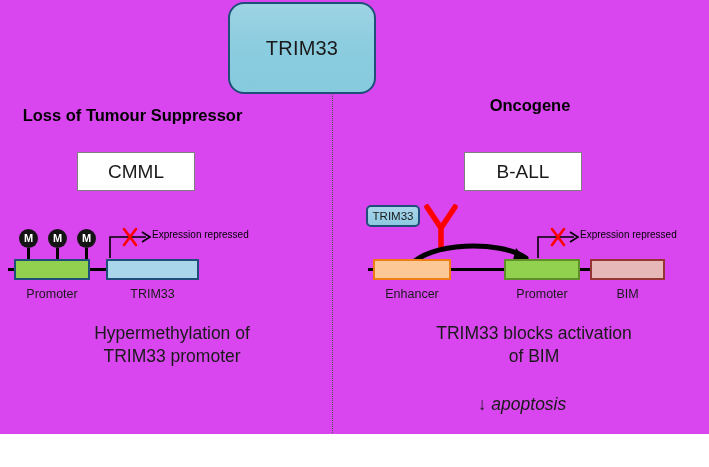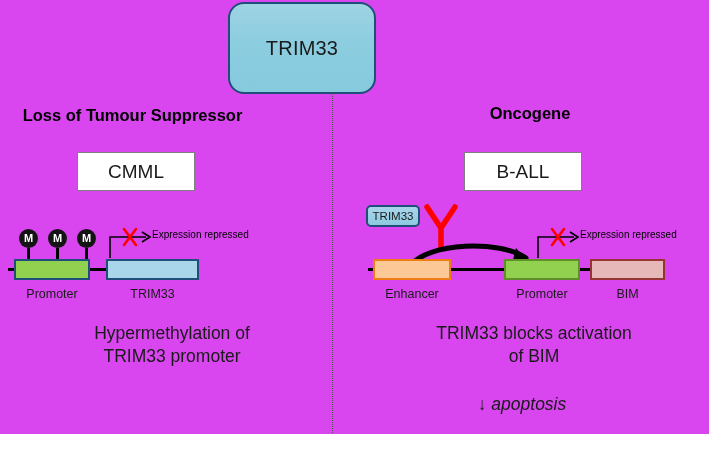--- a/index.html
+++ b/index.html
@@ -50,21 +50,21 @@
   }
 
   
   .col-heading {
     font-weight: bold;
     font-size: 16.5px;
     color: #000000;
     white-space: nowrap;
   }
   #heading-left  { left: 0px;   top: 106px; width: 265px; text-align: center; }
-  #heading-right { left: 400px; top: 104px; width: 260px; text-align: center; }
+  #heading-right { left: 400px; top: 96px; width: 260px; text-align: center; }
 
   
   .disease-box {
     border: 1.2px solid #7f7f7f;
     background: #ffffff;
     box-sizing: border-box;
     display: flex;
     align-items: center;
     justify-content: center;
     font-size: 19px;

